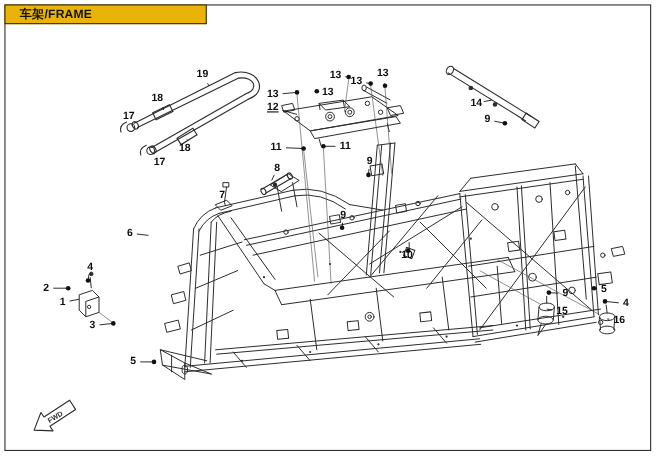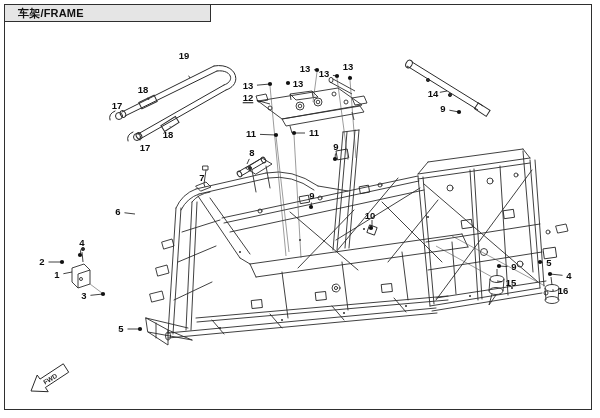--- a/index.html
+++ b/index.html
@@ -5,23 +5,23 @@
   html,body{margin:0;padding:0;background:#fff;}
   .page{
     position:relative;width:600px;height:418px;background:#ffffff;overflow:hidden;
     font-family:"Liberation Sans",sans-serif;color:#111;
   }
   .outer-border{
     position:absolute;left:4px;top:4px;width:588px;height:406px;
     border:1.5px solid #2f2f2f;box-sizing:border-box;
   }
   .title-box{
-    position:absolute;left:4px;top:4px;width:207px;height:18px;
-    border:1.5px solid #2f2f2f;box-sizing:border-box;background:#e5e5e5;
-    display:flex;align-items:center;padding-left:13px;
+    position:absolute;left:4px;top:4px;width:184px;height:18px;
+    border:1.5px solid #2f2f2f;box-sizing:border-box;background:#eab308;
+    display:flex;align-items:flex-start;padding-left:13px;
   }
   .title-box span{font-size:11px;font-weight:bold;letter-spacing:0.2px;color:#111;}
   #art{position:absolute;left:0;top:0;}
   .callout{
     position:absolute;transform:translate(-50%,-50%);
     font-size:9.5px;font-weight:bold;color:#0d0d0d;line-height:1;
     padding:0 1px;background:transparent;white-space:nowrap;
   }
 </style>
 </head>
@@ -334,31 +334,31 @@
       <div class="callout" style="left: 569px; top: 276px;">4</div>
       <div class="callout" style="left: 121px; top: 329px;">5</div>
       <div class="callout" style="left: 549px; top: 263px;">5</div>
       <div class="callout" style="left: 118px; top: 212px;">6</div>
       <div class="callout" style="left: 202px; top: 178px;">7</div>
       <div class="callout" style="left: 252px; top: 153px;">8</div>
       <div class="callout" style="left: 336px; top: 147px;">9</div>
       <div class="callout" style="left: 312px; top: 196px;">9</div>
       <div class="callout" style="left: 443px; top: 109px;">9</div>
       <div class="callout" style="left: 514px; top: 267px;">9</div>
-      <div class="callout" style="left: 370px; top: 216px;">10</div>
+      <div class="callout" style="left: 370px; top: 232px;">10</div>
       <div class="callout" style="left: 251px; top: 134px;">11</div>
       <div class="callout" style="left: 314px; top: 133px;">11</div>
       <div class="callout" style="left: 248px; top: 98px; text-decoration: underline;">12</div>
       <div class="callout" style="left: 248px; top: 86px;">13</div>
       <div class="callout" style="left: 298px; top: 84px;">13</div>
       <div class="callout" style="left: 305px; top: 69px;">13</div>
       <div class="callout" style="left: 324px; top: 74px;">13</div>
       <div class="callout" style="left: 348px; top: 67px;">13</div>
       <div class="callout" style="left: 433px; top: 94px;">14</div>
       <div class="callout" style="left: 511px; top: 283px;">15</div>
       <div class="callout" style="left: 563px; top: 291px; text-align: right;">16</div>
       <div class="callout" style="left: 117px; top: 106px;">17</div>
       <div class="callout" style="left: 145px; top: 148px;">17</div>
       <div class="callout" style="left: 143px; top: 90px;">18</div>
       <div class="callout" style="left: 168px; top: 135px;">18</div>
-      <div class="callout" style="left: 184px; top: 56px;">19</div>
+      <div class="callout" style="left: 184px; top: 68px;">19</div>
     </div>
 </div>
 
 </body></html>

